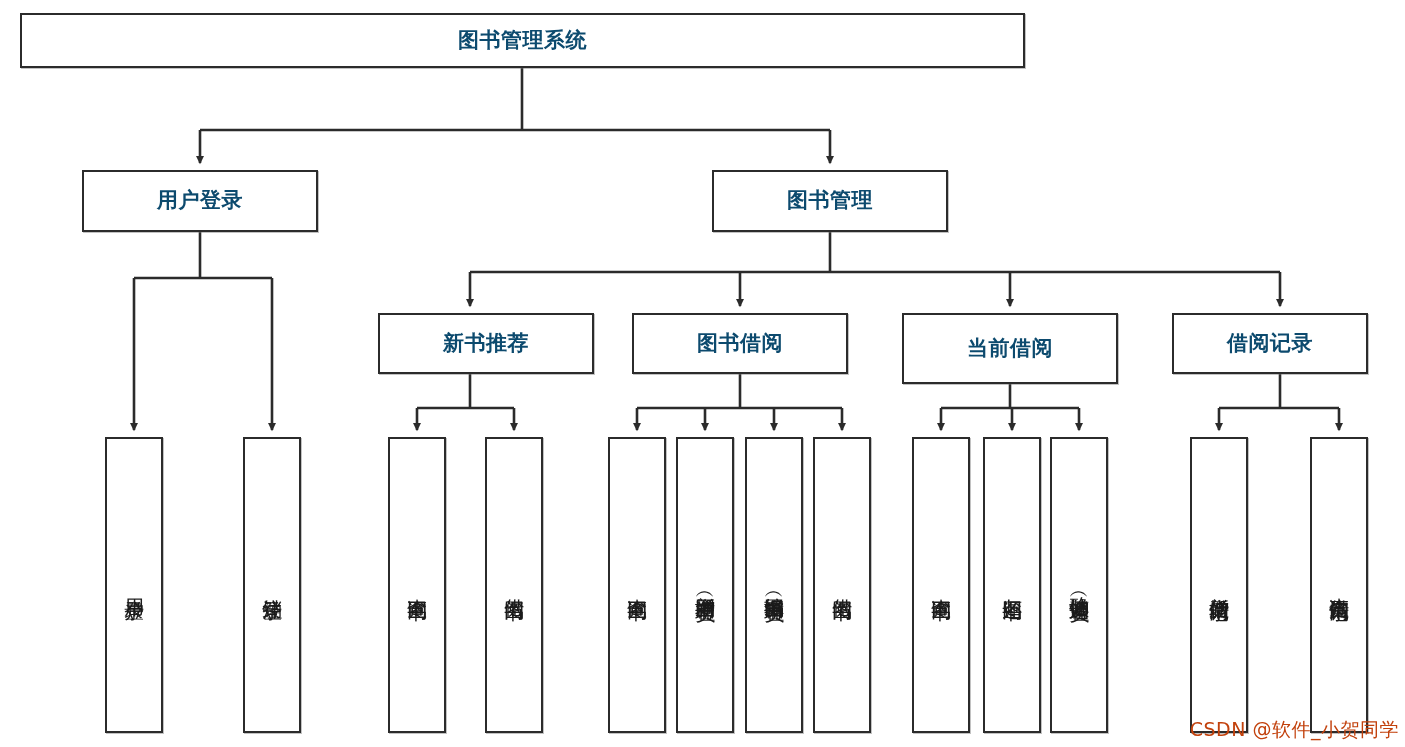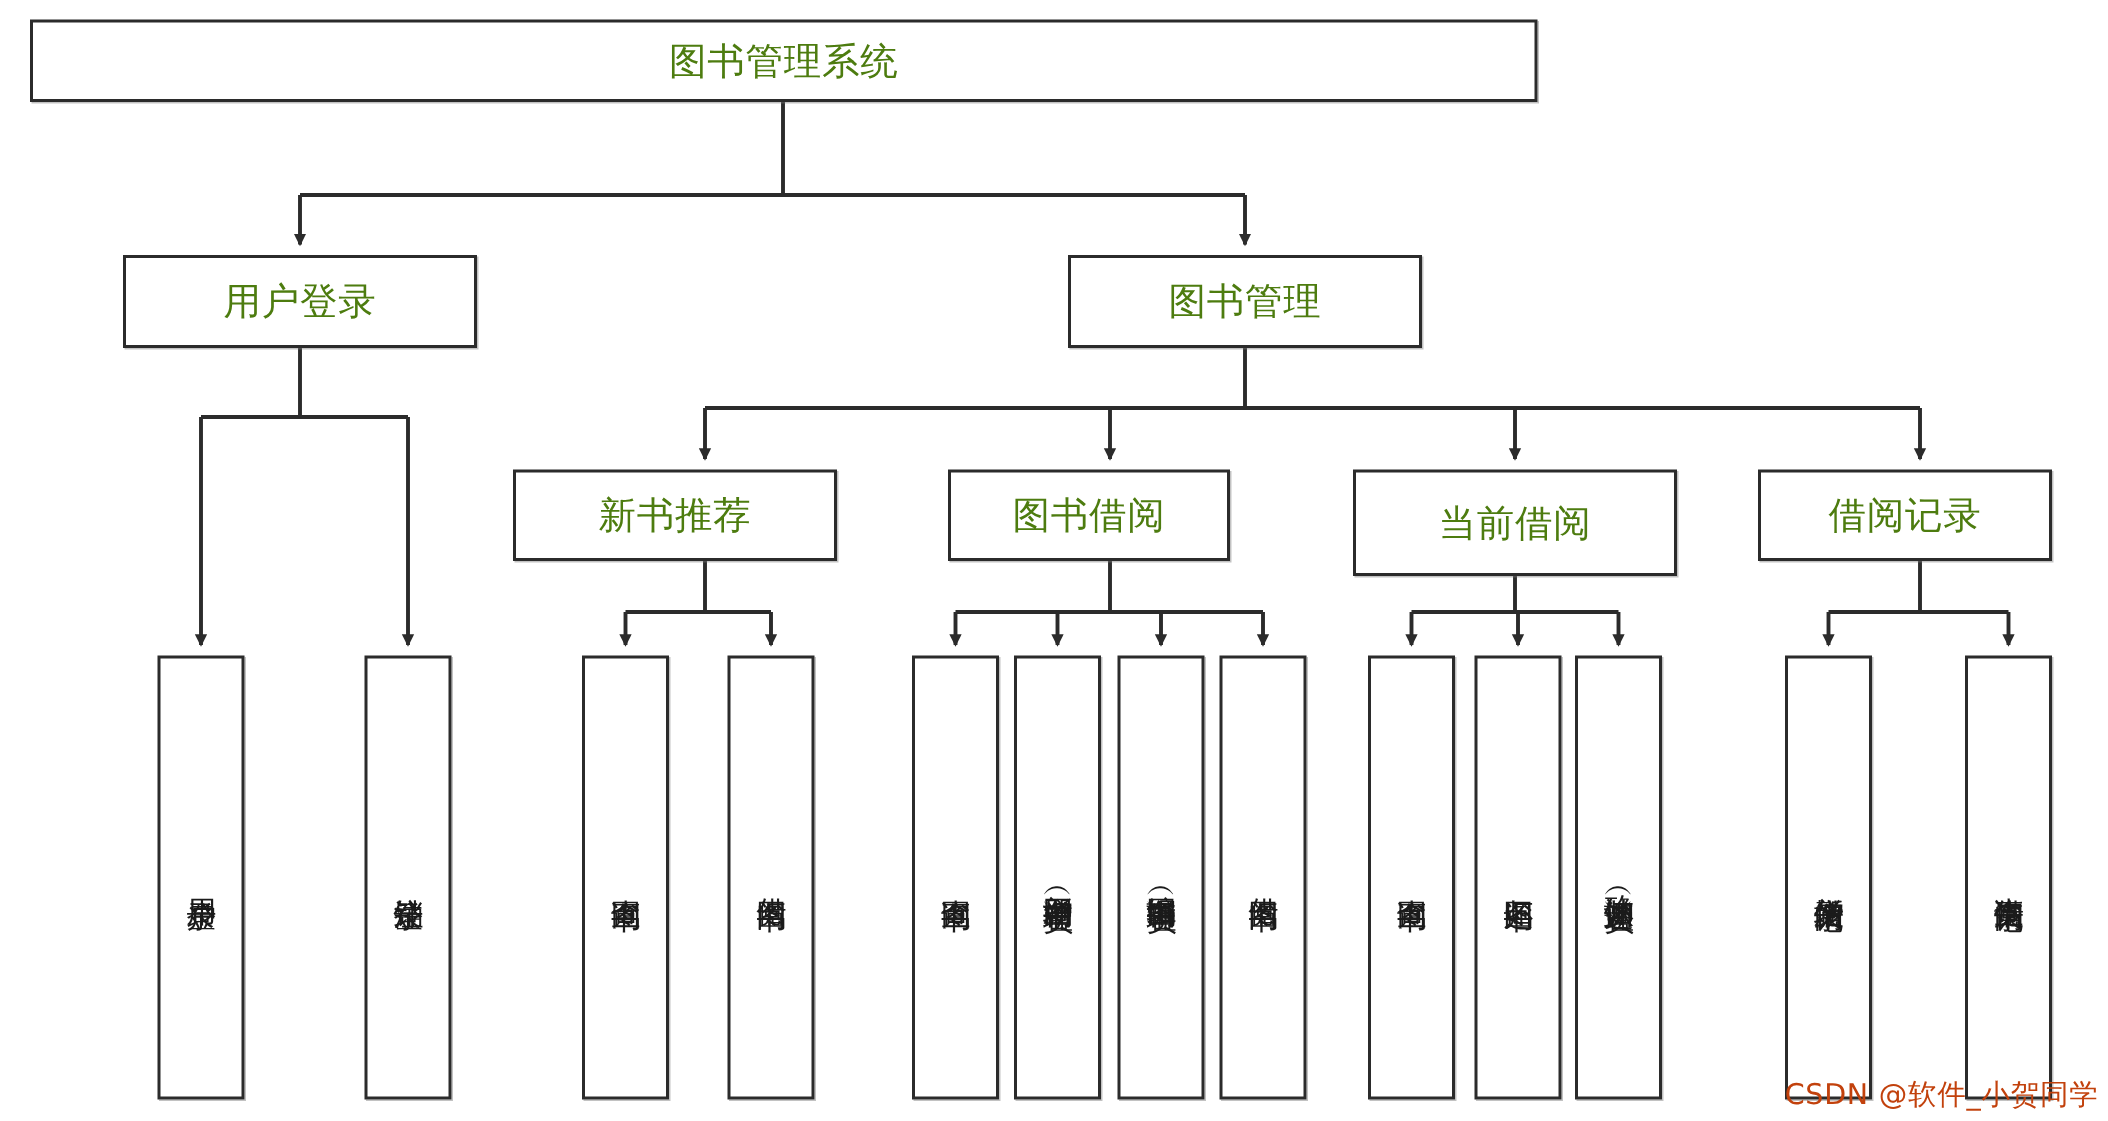--- a/index.html
+++ b/index.html
@@ -32,25 +32,26 @@
     box-sizing: border-box;
     background: #ffffff;
     border: 2.5px solid #2b2b2b;
     box-shadow: 1px 1px 0 rgba(120,120,120,0.45);
     display: flex;
     align-items: center;
     justify-content: center;
     overflow: hidden;
   }
   .node-label-h {
-    font-size: 25px;
-    color: #4d7c0f;
+    font-size: 21px;
+    color: #0c4a6e;
     line-height: 1.2;
     white-space: nowrap;
     letter-spacing: 0.5px;
+    font-weight: bold;
   }
   .node-label-v {
     font-size: 20px;
     color: #1b1b1b;
     writing-mode: vertical-rl;
     text-orientation: upright;
     line-height: 1.28;
     letter-spacing: 1px;
     white-space: nowrap;
     display: block;
@@ -129,24 +130,24 @@
     <span class="node-label-h">图书管理系统</span>
   </div>
 
   <div class="node-box" style="left: 82px; top: 170px; width: 236px; height: 62px;">
     <span class="node-label-h">用户登录</span>
   </div>
   <div class="node-box" style="left: 712px; top: 170px; width: 236px; height: 62px;">
     <span class="node-label-h">图书管理</span>
   </div>
 
-  <div class="node-box" style="left: 342px; top: 313px; width: 216px; height: 61px;">
+  <div class="node-box" style="left: 378px; top: 313px; width: 216px; height: 61px;">
     <span class="node-label-h">新书推荐</span>
   </div>
-  <div class="node-box" style="left: 632px; top: 313px; width: 188px; height: 61px;">
+  <div class="node-box" style="left: 632px; top: 313px; width: 216px; height: 61px;">
     <span class="node-label-h">图书借阅</span>
   </div>
   <div class="node-box" style="left: 902px; top: 313px; width: 216px; height: 71px;">
     <span class="node-label-h">当前借阅</span>
   </div>
   <div class="node-box" style="left: 1172px; top: 313px; width: 196px; height: 61px;">
     <span class="node-label-h">借阅记录</span>
   </div>
 
   <div class="node-box leaf-box" style="left: 105px; top: 437px; width: 58px; height: 296px;">

